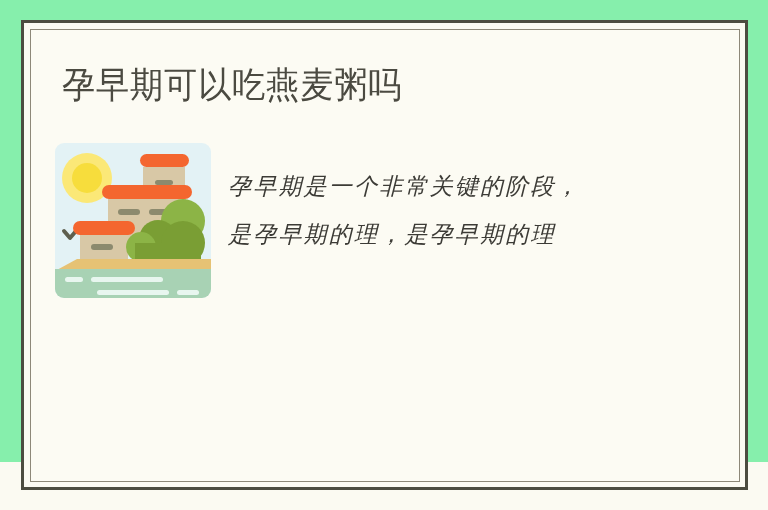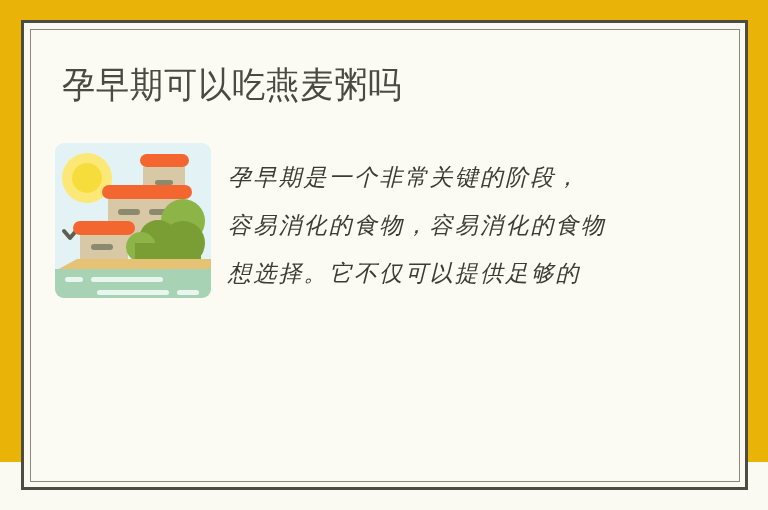--- a/index.html
+++ b/index.html
@@ -10,21 +10,21 @@
     width: 768px;
     height: 510px;
     background: #fbfaf2;
     font-family: "Liberation Sans", sans-serif;
     overflow: hidden;
   }
   .page {
     position: relative;
     width: 768px;
     height: 462px;
-    background: #eab308;
+    background: #86efac;
     box-sizing: border-box;
   }
   
   .frame-outer {
     position: absolute;
     left: 21px;
     top: 20px;
     width: 727px;
     height: 470px;
     border: 3px solid #4c4c40;
@@ -62,21 +62,21 @@
     left: 55px;
     top: 143px;
     width: 156px;
     height: 155px;
   }
   .illus-wrap svg { display: block; }
   
   .body-copy {
     position: absolute;
     left: 228px;
-    top: 153px;
+    top: 162px;
     width: 420px;
   }
   .body-line {
     font-family: "DejaVu Sans", "Liberation Serif", serif;
     font-size: 23px;
     line-height: 48px;
     color: #3c3b36;
     letter-spacing: 2.2px;
     white-space: nowrap;
     font-style: italic;
@@ -134,17 +134,16 @@
         <rect x="10" y="134" width="18" height="5" rx="2.5" fill="#e8f6ef"></rect>
         <rect x="36" y="134" width="72" height="5" rx="2.5" fill="#e8f6ef"></rect>
         <rect x="42" y="147" width="72" height="5" rx="2.5" fill="#e8f6ef"></rect>
         <rect x="122" y="147" width="22" height="5" rx="2.5" fill="#e8f6ef"></rect>
       </g>
     </svg>
   </div>
 
   <div class="body-copy">
     <div class="body-line">孕早期是一个非常关键的阶段，</div>
-    <div class="body-line">容易消化的食物，容易消化的食物</div>
-    <div class="body-line">想选择。它不仅可以提供足够的</div>
+    <div class="body-line">是孕早期的理，是孕早期的理</div>
   </div>
 
 </div>
 
 </body></html>

